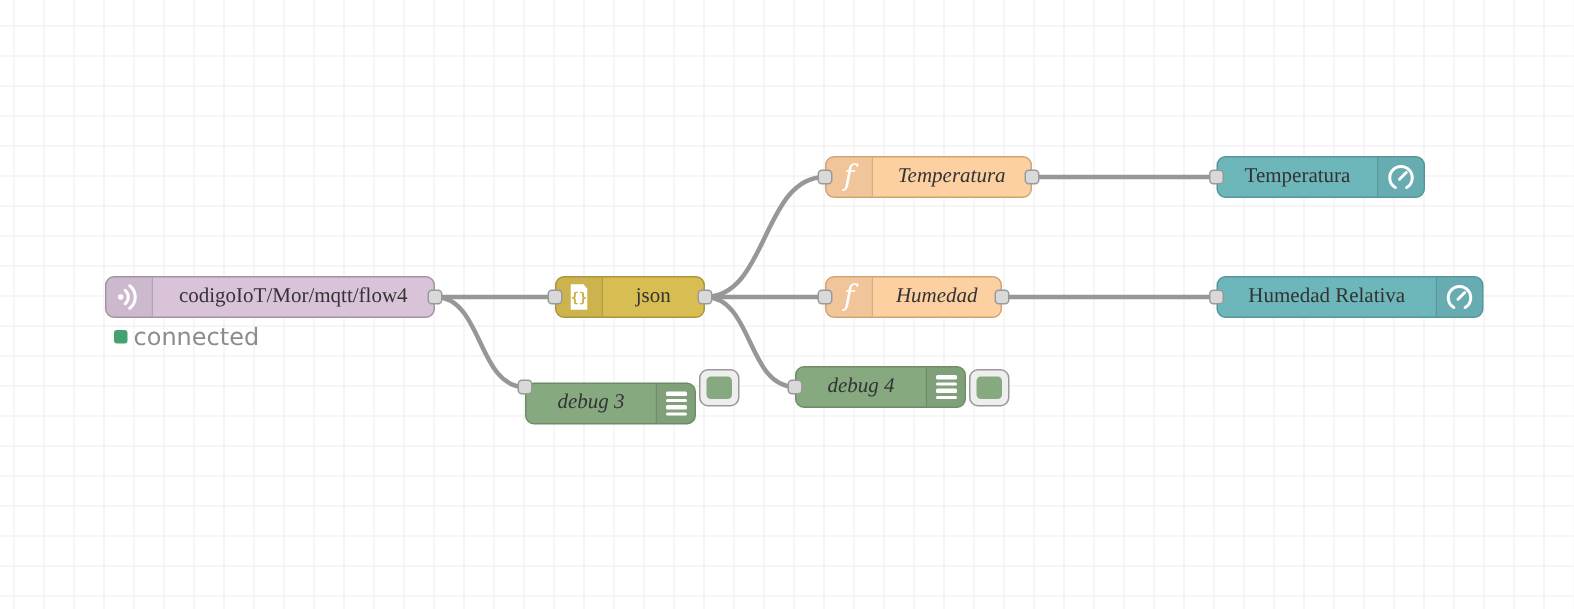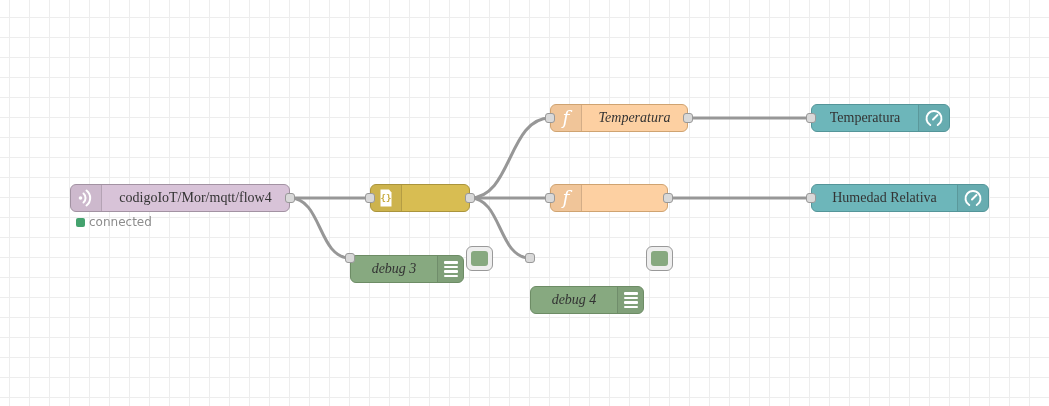--- a/index.html
+++ b/index.html
@@ -43,21 +43,21 @@
   }
   .italic { font-style:italic; }
 
   .port {
     position:absolute; width:10px; height:10px; box-sizing:border-box;
     background:#d9d9d9; border:1px solid #999; border-radius:3px; cursor:crosshair;
   }
 
   .status { position:absolute; display:flex; align-items:center; gap:4px; }
   .status-dot { width:9px; height:9px; border-radius:2px; background:#44a26e; }
-  .status-text { font-size:12px; color:#8c8c8c; }
+  .status-text { font-size:16px; color:#8c8c8c; }
 
   .debug-btn {
     position:absolute; width:27px; height:25px; box-sizing:border-box;
     background:#eeeeee; border:1px solid #999; border-radius:6px; cursor:pointer;
   }
   .debug-btn-fill { position:absolute; left:4px; top:4px; right:4px; bottom:4px;
     background:#87a980; border-radius:3px; }
 
   .lines-icon { display:flex; flex-direction:column; gap:2px; }
   .lines-icon span { display:block; width:14px; height:2.5px; background:#fff; border-radius:1px; }
@@ -92,37 +92,39 @@
     <span class="status-text">connected</span>
   </div>
 
   <div class="node node-json" style="left:370px; top:184px; width:100px;">
     <div class="icon-region icon-left">
       <svg width="20" height="20" viewBox="0 0 20 20">
         <path d="M4.5 1.5 h8.5 l2.5 3 v14 h-11 z" fill="#fff"></path>
         <text x="10" y="13" font-size="9" font-weight="bold" font-family="DejaVu Sans Mono, monospace" fill="#c9ad43" text-anchor="middle">{}</text>
       </svg>
     </div>
+    <div class="node-label">json</div>
   </div>
 
   <div class="node node-function" style="left:550px; top:104px; width:138px;">
     <div class="icon-region icon-left">
       <svg width="20" height="22" viewBox="0 0 20 22">
         <text x="10" y="16.5" font-size="19" font-style="italic" font-family="DejaVu Serif, serif" fill="#fff" text-anchor="middle">f</text>
       </svg>
     </div>
     <div class="node-label italic">Temperatura</div>
   </div>
 
   <div class="node node-function" style="left:550px; top:184px; width:118px;">
     <div class="icon-region icon-left">
       <svg width="20" height="22" viewBox="0 0 20 22">
         <text x="10" y="16.5" font-size="19" font-style="italic" font-family="DejaVu Serif, serif" fill="#fff" text-anchor="middle">f</text>
       </svg>
     </div>
+    <div class="node-label italic">Humedad</div>
   </div>
 
   <div class="node node-gauge" style="left:811px; top:104px; width:139px;">
     <div class="node-label">Temperatura</div>
     <div class="icon-region icon-right">
       <svg width="22" height="22" viewBox="0 0 22 22">
         <path d="M7.25 18 A7.5 7.5 0 1 1 14.75 18" stroke="#fff" stroke-width="2" fill="none" stroke-linecap="round"></path>
         <path d="M10 12.5 L14.5 8" stroke="#fff" stroke-width="2" stroke-linecap="round"></path>
       </svg>
     </div>
@@ -146,21 +148,21 @@
           <span></span>
           <span></span>
           <span></span>
         </div>
     </div>
   </div>
   <div class="debug-btn" style="left:466px; top:246px;">
     <div class="debug-btn-fill"></div>
   </div>
 
-  <div class="node node-debug" style="left:530px; top:244px; width:114px;margin-top:42px;">
+  <div class="node node-debug" style="left:530px; top:244px; width:114px;">
     <div class="node-label italic">debug 4</div>
     <div class="icon-region icon-right debug-icon-region">
       <div class="lines-icon">
           <span></span>
           <span></span>
           <span></span>
           <span></span>
         </div>
     </div>
   </div>

